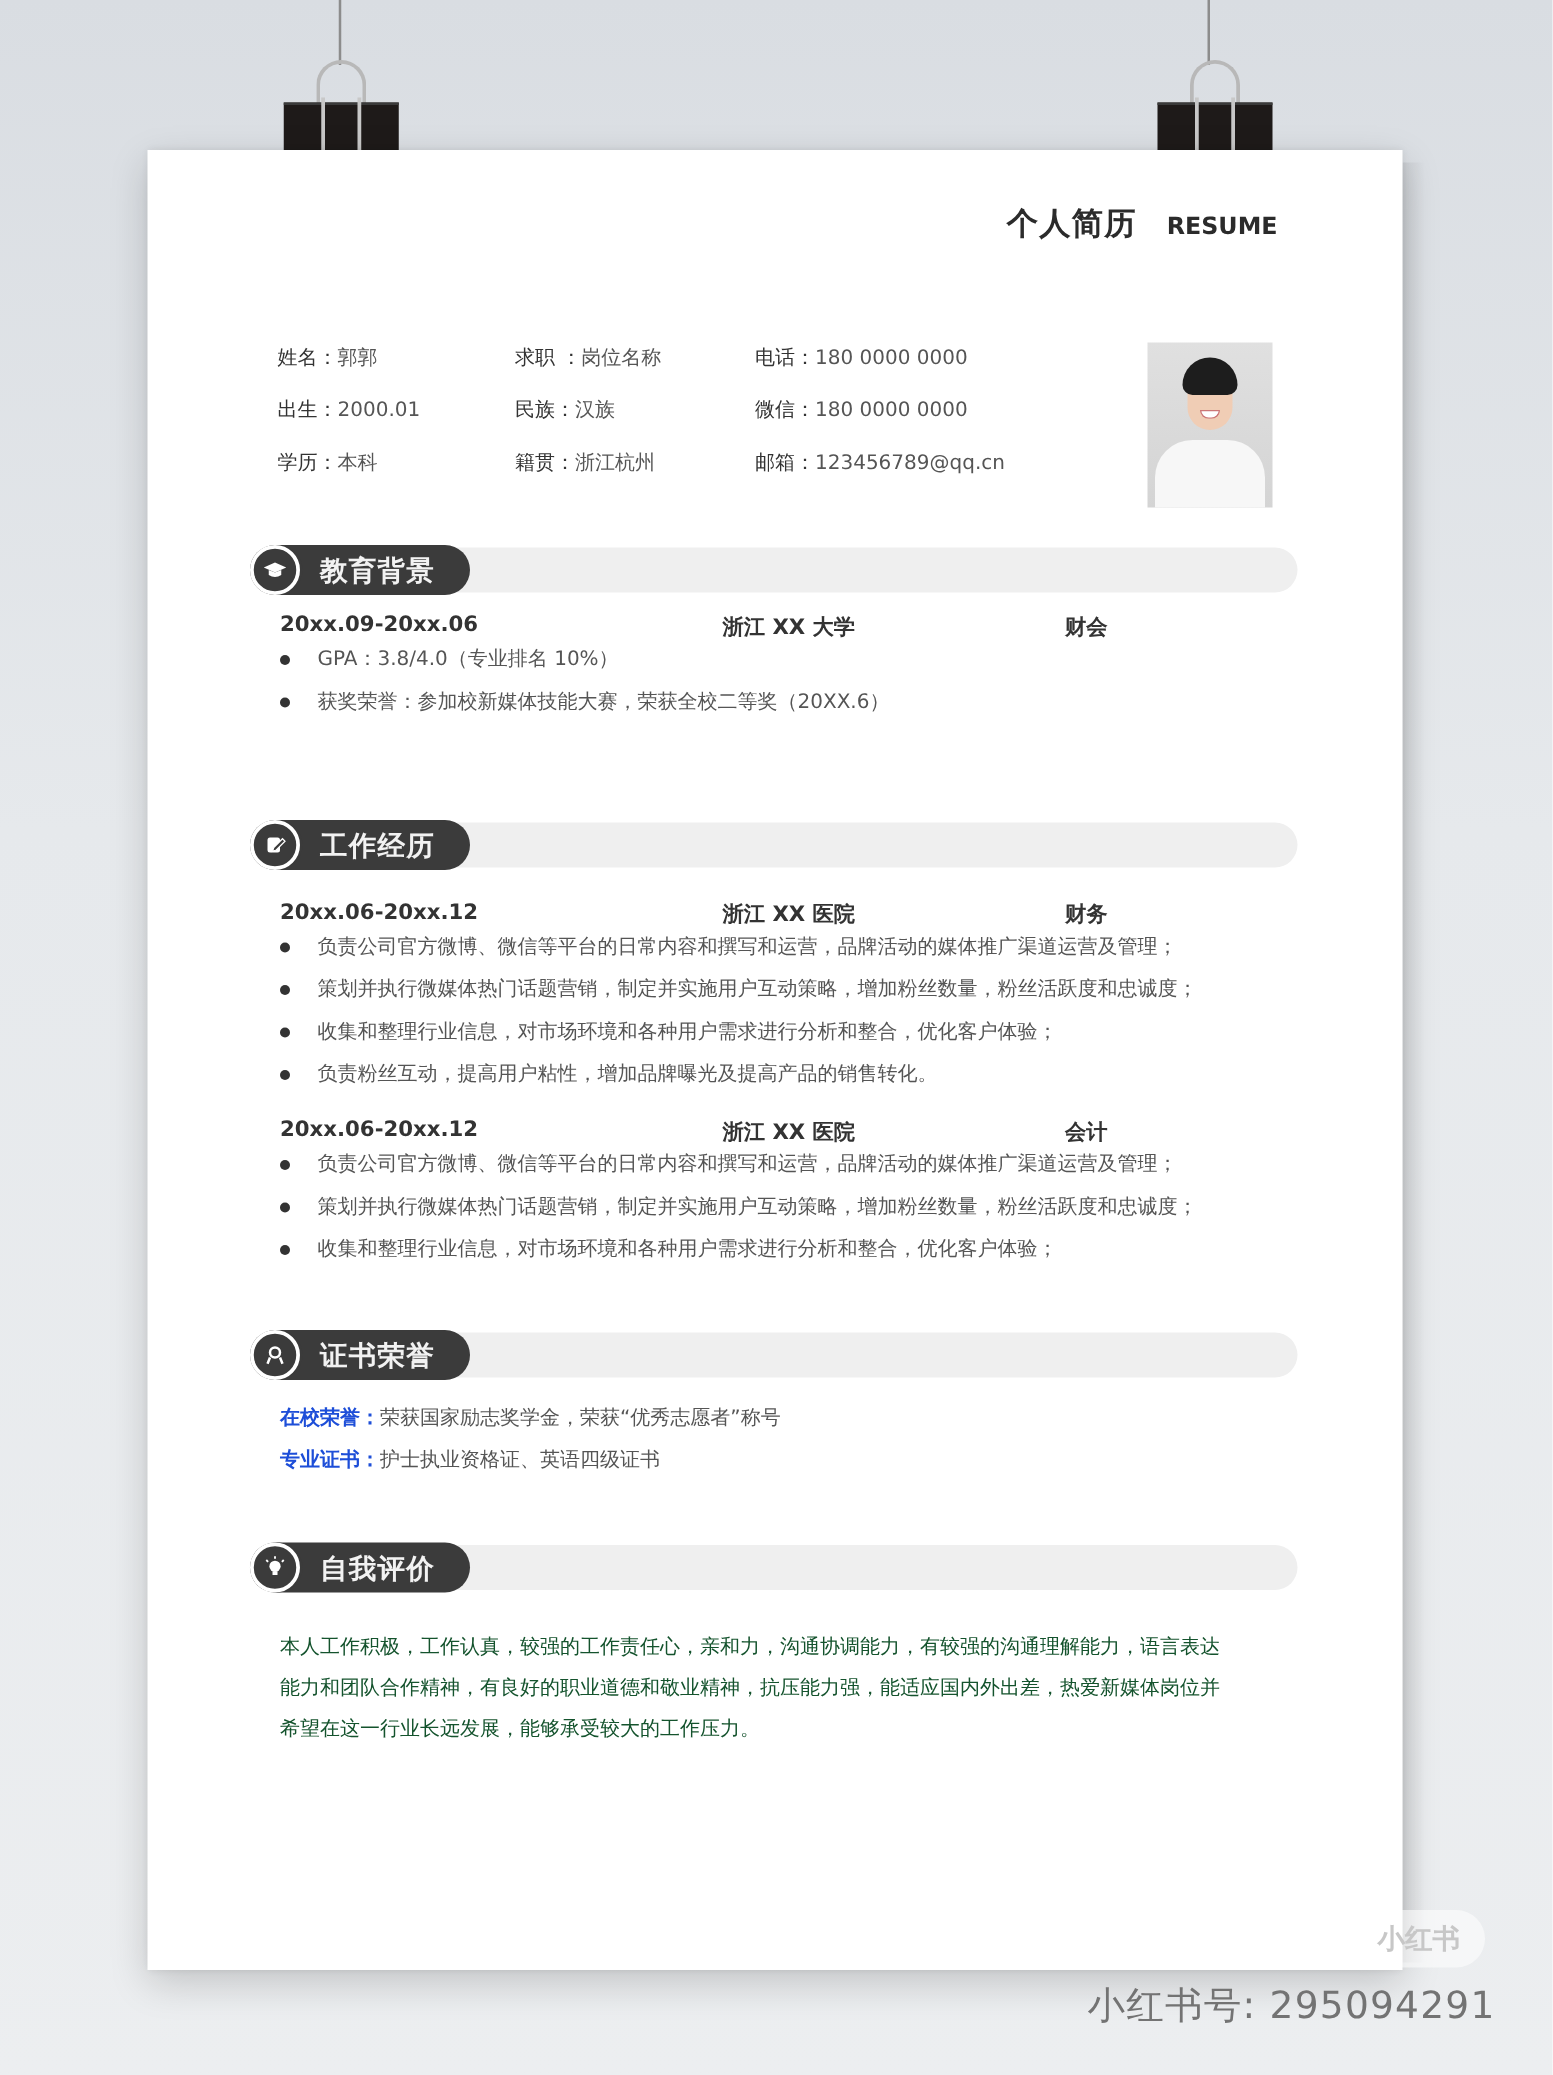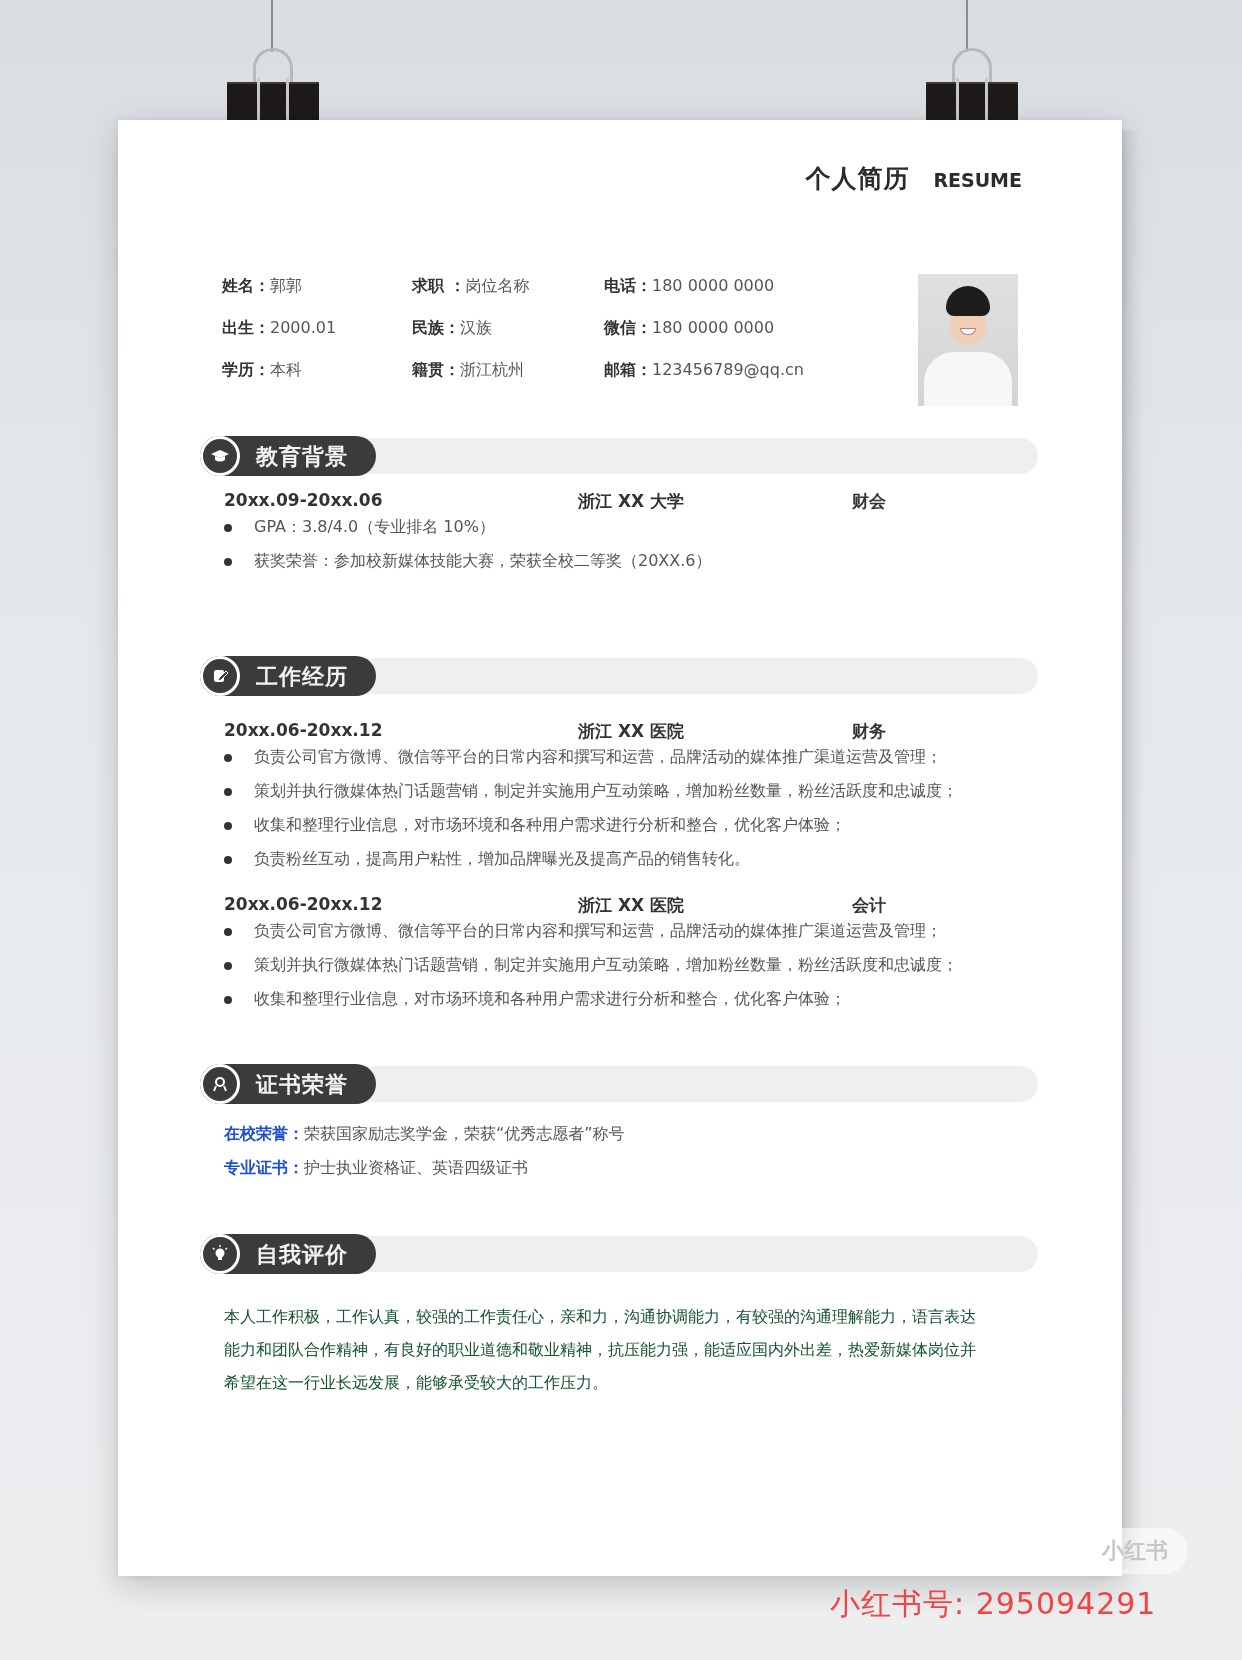--- a/index.html
+++ b/index.html
@@ -22,36 +22,36 @@
   .title{position:absolute;right:100px;top:42px;font-size:25px;font-weight:bold;color:#2b2b2b;letter-spacing:1px}
   .title .en{font-size:19px;margin-left:24px;letter-spacing:0}
   .section-head{position:absolute;left:82px;width:838px;height:40px}
   .section-head .bar{position:absolute;left:20px;top:2px;right:0;height:36px;background:#efefef;border-radius:18px}
   .section-head .pill{position:absolute;left:0;top:0;width:176px;height:40px;background:#3b3b3b;border-radius:20px}
   .section-head .ic{position:absolute;left:0;top:0;width:40px;height:40px;border-radius:50%;background:#3b3b3b;border:3px solid #fff;box-shadow:2px 0 0 #3b3b3b;display:flex;align-items:center;justify-content:center}
   .section-head .label{position:absolute;left:56px;top:6px;font-size:22px;font-weight:bold;color:#f2f2f2;letter-spacing:1px}
   .ic svg{width:20px;height:20px}
   .info-grid{position:absolute;left:104px;top:156px;font-size:16px;color:#555}
   .info-cell{position:absolute;white-space:nowrap}
-  .info-cell b{color:#333;font-weight:bold}
+  .info-cell b{color:#333;font-weight:normal}
   .photo{position:absolute;left:800px;top:154px;width:100px;height:132px;background:linear-gradient(180deg,#e0e0e0,#d4d4d4);overflow:hidden}
   .photo .hair{position:absolute;left:28px;top:12px;width:44px;height:30px;background:#1d1d1d;border-radius:22px 22px 8px 8px}
   .photo .face{position:absolute;left:32px;top:24px;width:36px;height:46px;background:#f0cdb5;border-radius:16px 16px 18px 18px}
   .photo .mouth{position:absolute;left:42px;top:54px;width:16px;height:7px;background:#fff;border-radius:0 0 8px 8px;border:1px solid #c77}
   .photo .shirt{position:absolute;left:6px;top:78px;width:88px;height:60px;background:#f7f7f7;border-radius:30px 30px 0 0}
   .entry-head{position:absolute;left:106px;width:700px;font-size:17px;font-weight:bold;color:#333}
   .entry-head span{position:absolute;top:0;white-space:nowrap}
   .bullets{position:absolute;left:100px;font-size:16px;color:#555}
   .bullets li{list-style:none;position:relative;padding-left:36px;height:34px;line-height:34px;white-space:nowrap}
   .bullets li::before{content:"";position:absolute;left:6px;top:14px;width:8px;height:8px;border-radius:50%;background:#333}
   .cert-line{position:absolute;left:106px;font-size:16px;color:#555;white-space:nowrap}
   .cert-line b{color:#1d4ed8}
   .eval{position:absolute;left:106px;top:1248px;width:760px;font-size:16px;color:#14532d;line-height:33px}
   .watermark-badge{position:absolute;left:1082px;top:1528px;width:106px;height:46px;border-radius:23px;background:rgba(255,255,255,0.55);color:#c7c7c7;font-size:22px;font-weight:bold;display:flex;align-items:center;justify-content:center}
-  .watermark-id{position:absolute;left:830px;top:1584px;font-size:30px;color:#ef4444;letter-spacing:1px;white-space:nowrap}
+  .watermark-id{position:absolute;left:870px;top:1584px;font-size:30px;color:#737373;letter-spacing:1px;white-space:nowrap}
 </style>
 </head>
 <body>
 
 <div class="string" style="left:271px"></div>
 <div class="string" style="left:966px"></div>
 <div class="clip" style="left:227px">
   <div class="loop"></div>
     <div class="body"></div>
   <div class="wire" style="left:30px"></div>

